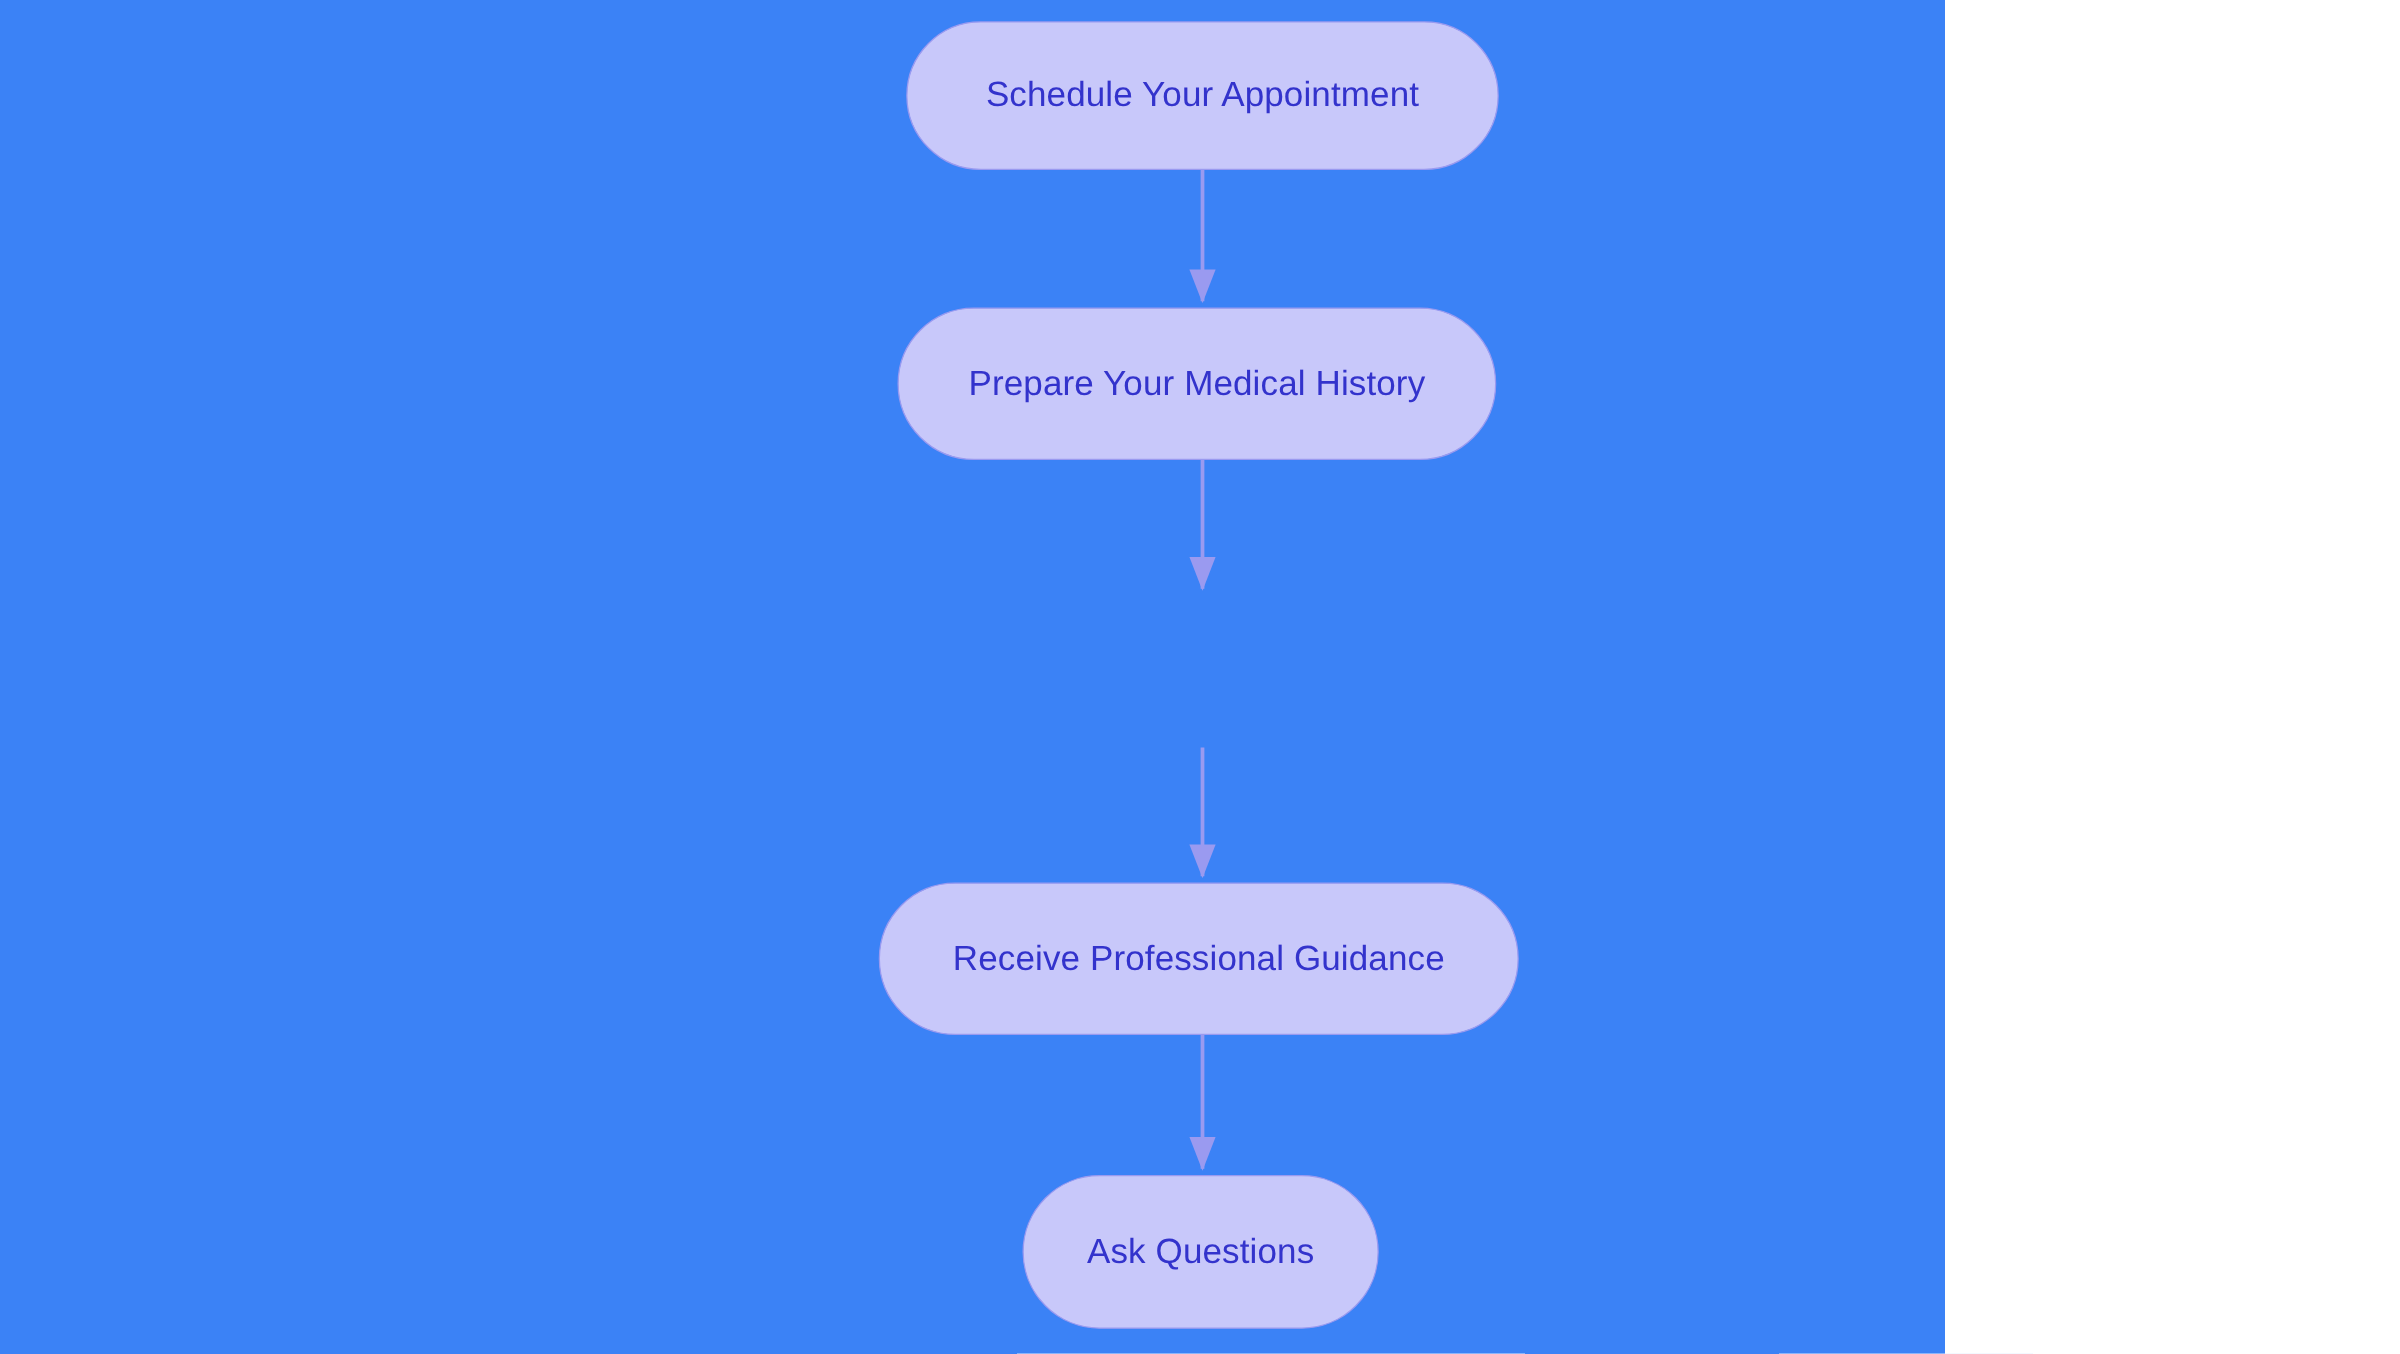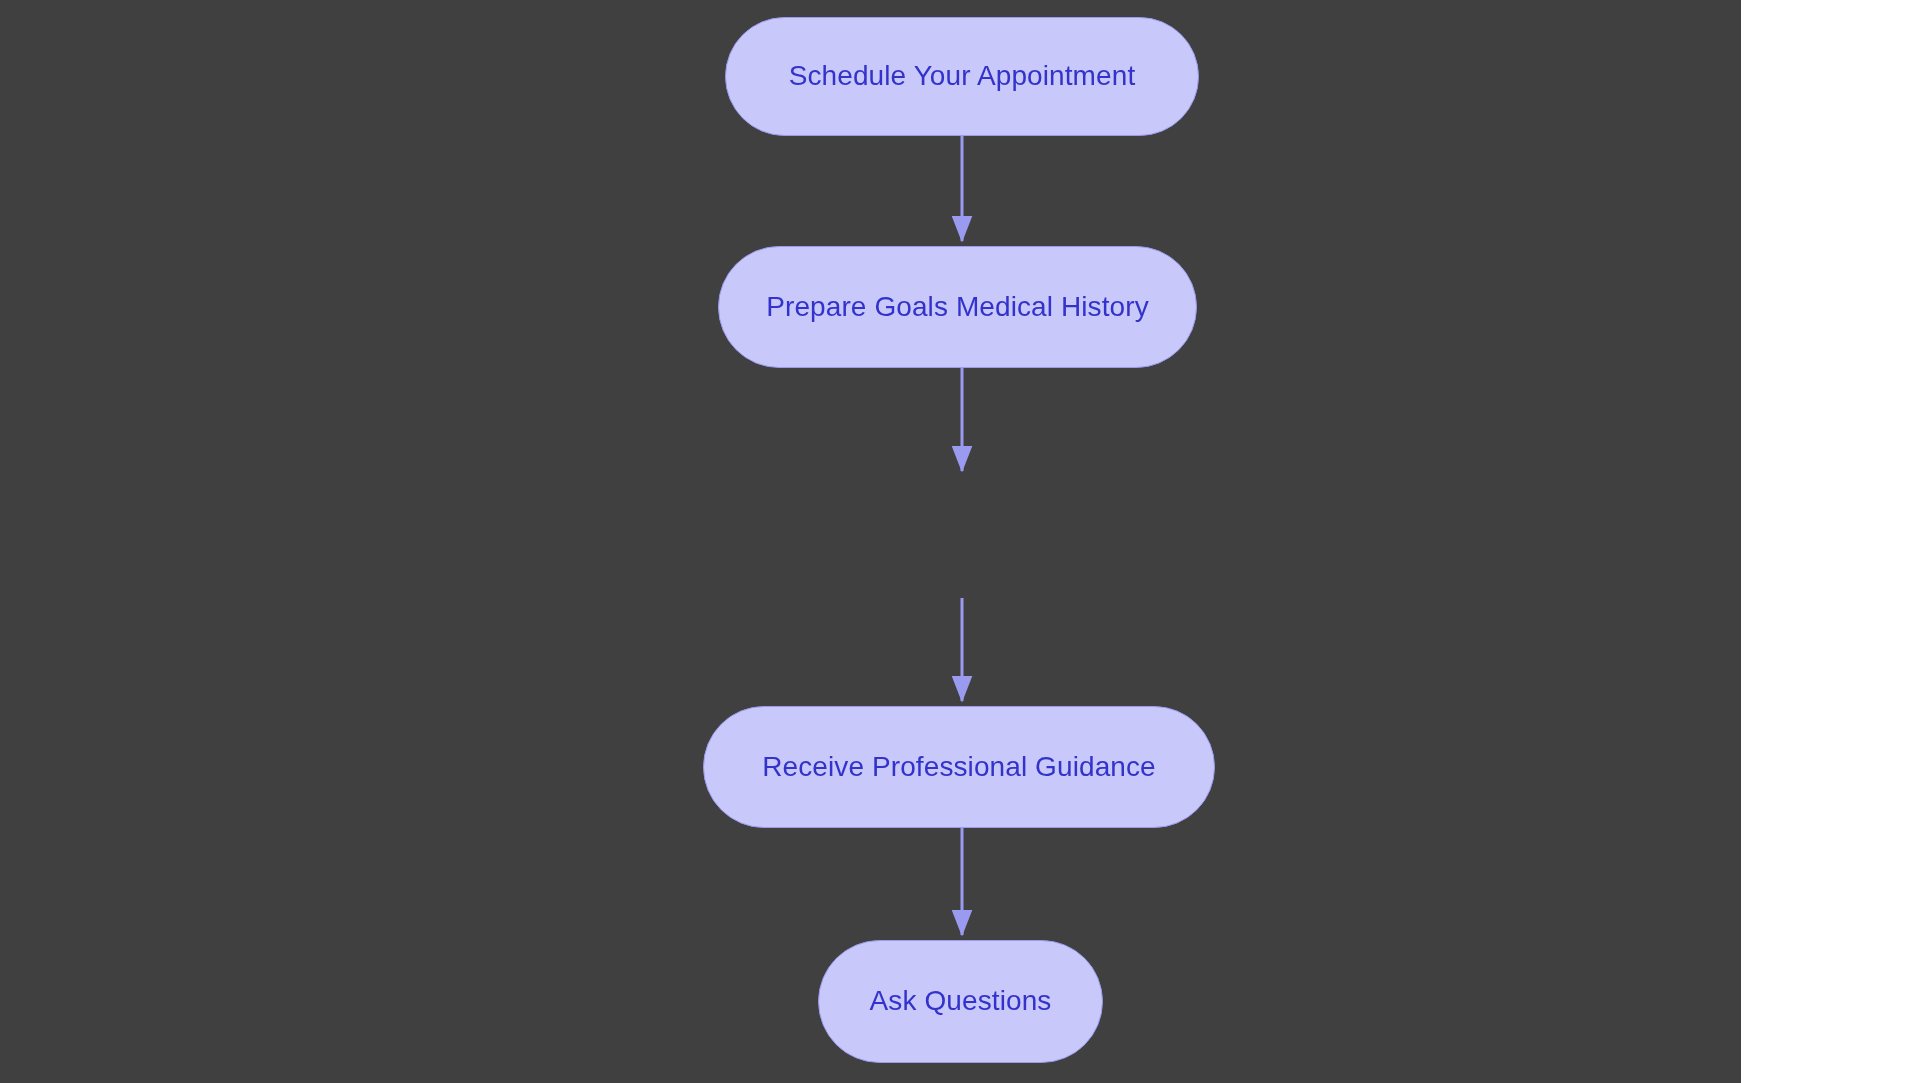--- a/index.html
+++ b/index.html
@@ -6,23 +6,23 @@
   html, body {
     margin: 0;
     padding: 0;
     background: #ffffff;
   }
   body {
     font-family: "Liberation Sans", sans-serif;
   }
   #canvas {
     position: relative;
-    width: 1741px;
+    width: 1556px;
     height: 1083px;
-    background: #404040;
+    background: #3b82f6;
     overflow: hidden;
   }
   #flow-svg {
     position: absolute;
     left: 0;
     top: 0;
     width: 1920px;
     height: 1083px;
   }
   .node {
@@ -64,21 +64,21 @@
       <line x1="962" y1="598" x2="962" y2="701" stroke="#9a9af0" stroke-width="3" marker-end="url(#arrowhead)"></line>
       <line x1="962" y1="828" x2="962" y2="935" stroke="#9a9af0" stroke-width="3" marker-end="url(#arrowhead)"></line>
     </g>
   </svg>
 
   <div class="node" style="left:725px; top:17px; width:474px; height:119px;">
     <span class="node-label">Schedule Your Appointment</span>
   </div>
 
   <div class="node" style="left:718px; top:246px; width:479px; height:122px;">
-    <span class="node-label">Prepare Goals Medical History</span>
+    <span class="node-label">Prepare Your Medical History</span>
   </div>
 
 
   <div class="node" style="left:818px; top:940px; width:285px; height:123px;">
     <span class="node-label">Ask Questions</span>
   </div>
 
   <div class="node" style="left:703px; top:706px; width:512px; height:122px;">
     <span class="node-label">Receive Professional Guidance</span>
   </div>

